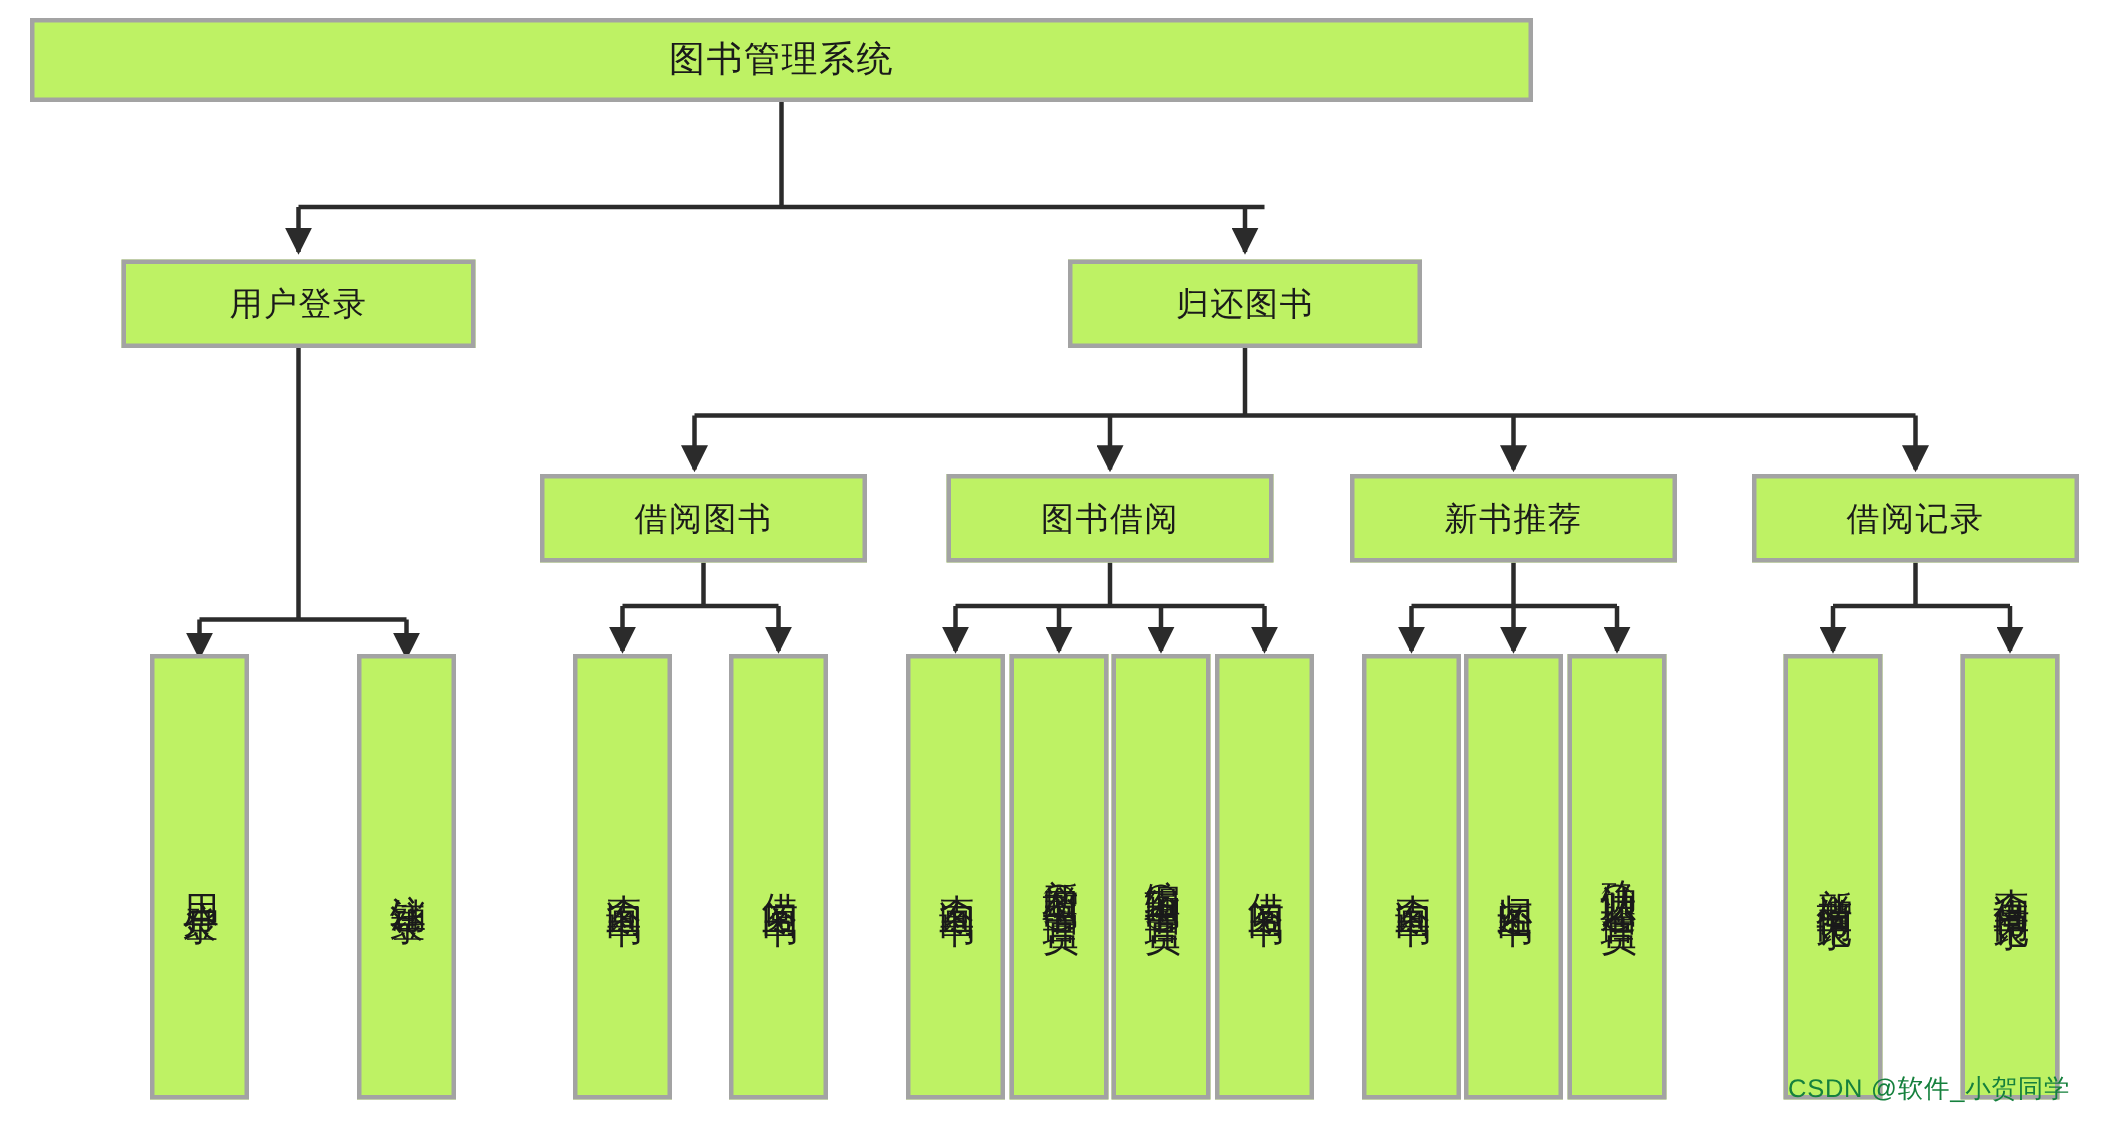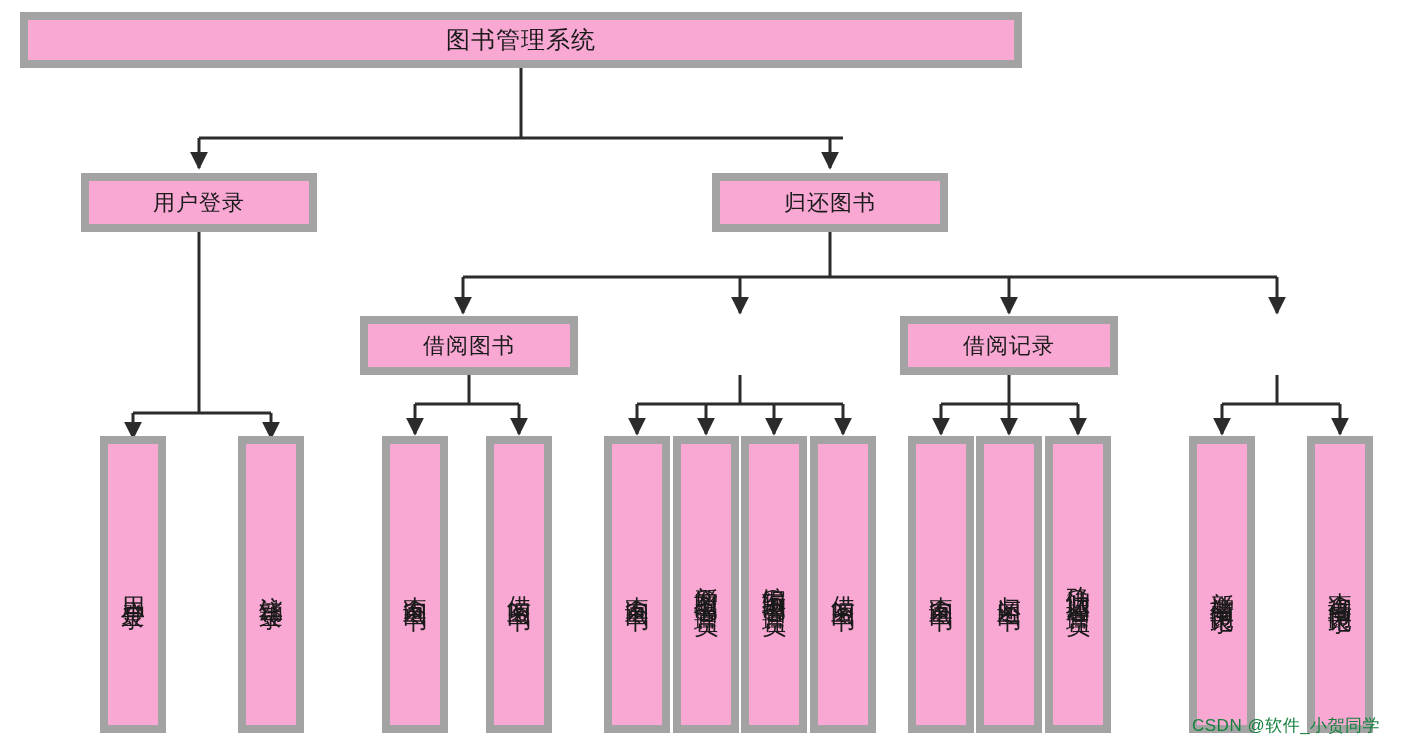--- a/index.html
+++ b/index.html
@@ -8,22 +8,22 @@
     background:#ffffff;
     font-family:"Liberation Sans","DejaVu Sans",sans-serif;
     overflow:hidden;
   }
   #canvas{position:relative;width:1405px;height:747px;}
   svg.lines{position:absolute;left:0;top:0;width:1405px;height:747px;}
 
   .node{
     position:absolute;
     box-sizing:border-box;
-    background:#f9a8d4;
-    border:8px solid #a3a3a3;
+    background:#bef264;
+    border:3px solid #a3a3a3;
     display:flex;
     align-items:center;
     justify-content:center;
     color:#1a1a1a;
   }
   .node .lbl{
     display:block;
     text-align:center;
     line-height:1.05;
     white-space:nowrap;
@@ -114,21 +114,27 @@
   <div class="node h-node" style="left:81px;top:173px;width:236px;height:59px;">
     <span class="lbl">用户登录</span>
   </div>
   <div class="node h-node" style="left:712px;top:173px;width:236px;height:59px;">
     <span class="lbl">归还图书</span>
   </div>
 
   <div class="node h-node" style="left:360px;top:316px;width:218px;height:59px;">
     <span class="lbl">借阅图书</span>
   </div>
+  <div class="node h-node" style="left:631px;top:316px;width:218px;height:59px;">
+    <span class="lbl">图书借阅</span>
+  </div>
   <div class="node h-node" style="left:900px;top:316px;width:218px;height:59px;">
+    <span class="lbl">新书推荐</span>
+  </div>
+  <div class="node h-node" style="left:1168px;top:316px;width:218px;height:59px;">
     <span class="lbl">借阅记录</span>
   </div>
 
   <div class="node v-node" style="left:100px;top:436px;width:66px;height:297px;">
     <span class="lbl">用户登录</span>
   </div>
   <div class="node v-node" style="left:238px;top:436px;width:66px;height:297px;">
     <span class="lbl">注销登录</span>
   </div>
 

